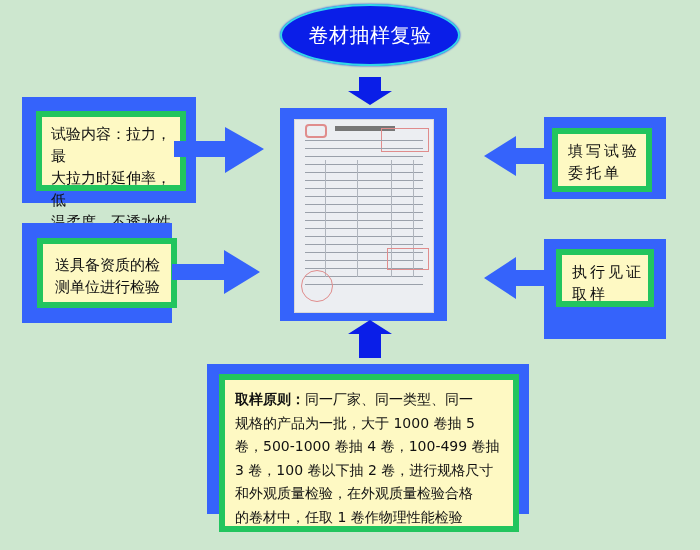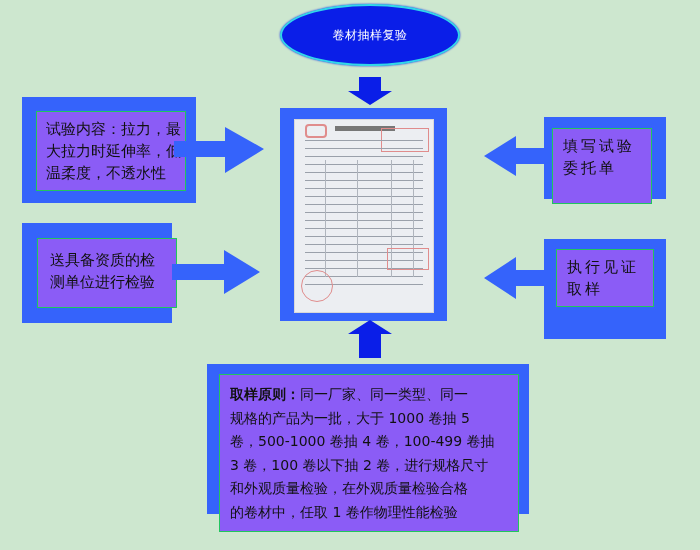--- a/index.html
+++ b/index.html
@@ -13,26 +13,26 @@
   .title-ellipse {
     left: 280px; top: 4px; width: 180px; height: 62px;
     background: #0a1ee8;
     border: 2px solid #33d6e8;
     border-radius: 50%;
     box-sizing: border-box;
     display: flex; align-items: center; justify-content: center;
     box-shadow: 0 0 2px #0a1ee8;
   }
   .title-ellipse span {
-    color: #ffffff; font-size: 12px; letter-spacing: 0.5px;
+    color: #ffffff; font-size: 20px; letter-spacing: 0.5px;
   }
   
   .frame { background: #3563fb; box-sizing: border-box; }
   .inner {
-    position: absolute; background: #8b5cf6; border: 1px solid #22c55e;
+    position: absolute; background: #fef9c3; border: 6px solid #22c55e;
     box-sizing: border-box; color: #111; font-size: 15px; line-height: 22px;
   }
   
   .doc-frame { left: 280px; top: 108px; width: 167px; height: 213px; }
   .doc {
     position: absolute; left: 14px; top: 11px; width: 138px; height: 192px;
     background: #eceef2; border: 1px solid #d8d8d8; overflow: hidden;
   }
   .doc .stamp {
     position: absolute; border: 2px solid #e08c8c; color: #e08c8c;
@@ -113,21 +113,21 @@
 </div>
 <style>
   [data-name="send-to-lab-box"] { width: 150px; }
   [data-name="send-to-lab-text"] { width: 140px; }
 </style>
 <svg data-name="arrow-right-icon" style="left:172px;top:250px;" width="92" height="46">
   <polygon points="0,14 52,14 52,0 88,22 52,44 52,30 0,30" fill="#3563fb"></polygon>
 </svg>
 
 <div class="abs frame" data-name="fill-commission-box" style="left:544px;top:117px;width:122px;height:82px;">
-  <div class="inner" style="left:8px;top:11px;width:100px;height:76px;padding:6px 0 0 10px;letter-spacing:3px;" data-name="fill-commission-text">
+  <div class="inner" style="left:8px;top:11px;width:100px;height:64px;padding:6px 0 0 10px;letter-spacing:3px;" data-name="fill-commission-text">
     <div data-name="text-line">填写试验</div>
     <div data-name="text-line">委托单</div>
   </div>
 </div>
 <svg data-name="arrow-left-icon" style="left:484px;top:136px;" width="62" height="40">
   <polygon points="0,20 32,0 32,12 62,12 62,28 32,28 32,40" fill="#3563fb"></polygon>
 </svg>
 
 <div class="abs frame" data-name="witness-sampling-box" style="left:544px;top:239px;width:122px;height:100px;">
   <div class="inner" style="left:12px;top:10px;width:98px;height:58px;padding:6px 0 0 10px;letter-spacing:3px;" data-name="witness-sampling-text">

